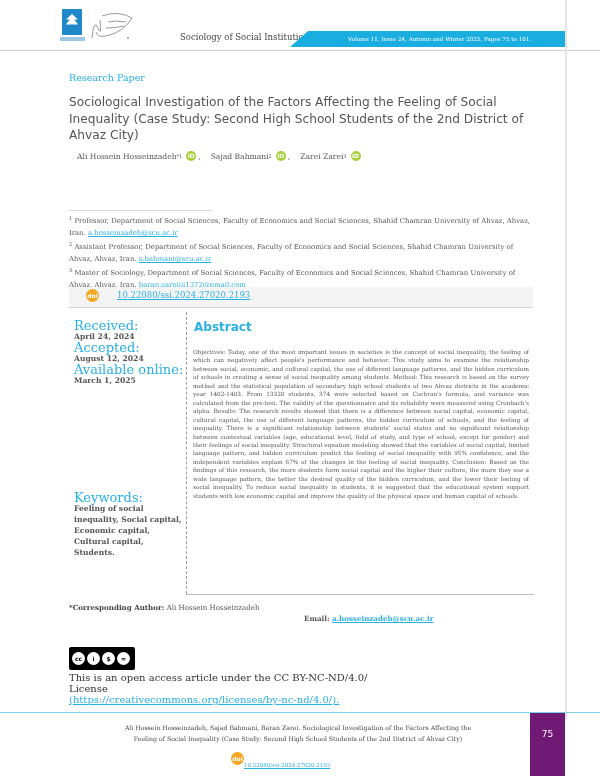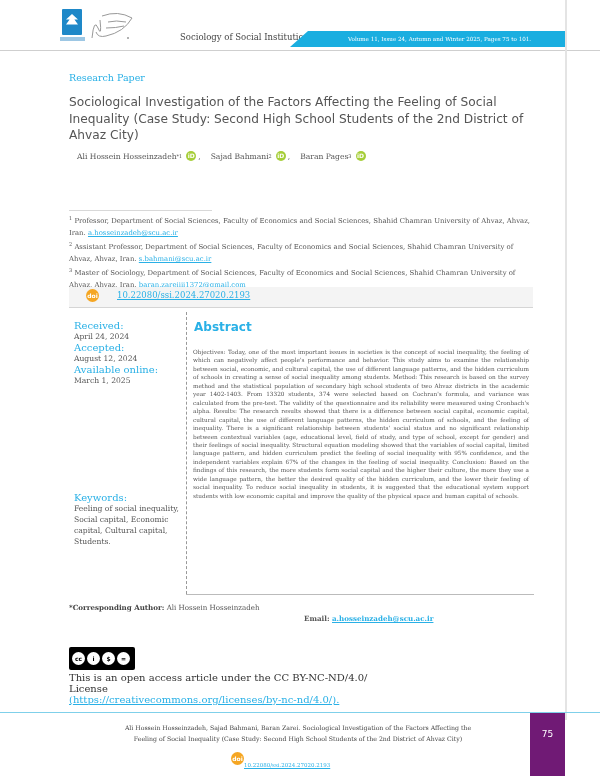--- a/index.html
+++ b/index.html
@@ -20,22 +20,22 @@
   .sup{font-size:5px;vertical-align:super;}
   .sep{margin-right:10px;}
   .fn-line{left:69px;top:210px;width:143px;height:1px;background:#d8d8d8;}
   .affil{left:69px;top:213px;width:464px;font-size:6.9px;line-height:11.4px;color:#555;}
   .affil a{color:#29b0e6;text-decoration:underline;}
   .doi-bar{left:69px;top:287px;width:464px;height:20px;background:#f4f4f4;border-bottom:1px solid #d5d5d5;}
   .doi-icon{display:inline-block;width:13px;height:13px;border-radius:50%;background:#f5a623;color:#fff;font-size:6px;font-weight:bold;line-height:13px;text-align:center;font-family:"DejaVu Sans",sans-serif;}
   .doi-main{left:86px;top:289px;}
   .doi-link{left:117px;top:290px;font-size:8.5px;color:#29b0e6;text-decoration:underline;}
   .dash-v{left:186px;top:312px;height:282px;border-left:1px dashed #999;}
-  .side-lbl{font-size:10px;color:#29b0e6;line-height:11px;}
-  .side-val{font-size:7.6px;color:#555;line-height:11px;}
+  .side-lbl{font-size:13px;color:#29b0e6;line-height:11px;}
+  .side-val{font-size:7.6px;color:#555;line-height:11px;font-weight:bold;}
   .dates{left:74px;top:320px;}
   .kw{left:74px;top:483px;width:112px;margin-top:9px;}
   .abs-title{left:194px;top:320px;font-family:"DejaVu Sans",sans-serif;font-weight:bold;font-size:12px;color:#29b0e6;}
   .abs-text{left:193px;top:348px;width:336px;font-size:5.75px;line-height:8.45px;text-align:justify;color:#555;}
   .abs-end{left:186px;top:594px;width:348px;height:1px;background:#bbb;}
   .corr{left:69px;top:603px;width:250px;font-size:7.1px;line-height:10.5px;color:#555;}
   .corr b{color:#444;}
   .addr{padding-left:6px;}
   .email{left:304px;top:614px;font-size:7.1px;color:#555;font-weight:bold;}
   .email a{color:#29b0e6;text-decoration:underline;}
@@ -70,21 +70,21 @@
 
 <div class="abs authors">
   <span>Ali Hossein Hosseinzadeh</span>
     <span class="sup">*1</span>
     <span class="orcid">iD</span>
     <span class="sep">,</span>
   <span>Sajad Bahmani</span>
     <span class="sup">2</span>
     <span class="orcid">iD</span>
     <span class="sep">,</span>
-  <span>Baran Pages</span>
+  <span>Zarei Zarei</span>
     <span class="sup">3</span>
     <span class="orcid">iD</span>
 </div>
 
 <div class="abs fn-line"></div>
 <div class="abs affil">
   <div><span class="sup">1</span> <span>Professor, Department of Social Sciences, Faculty of Economics and Social Sciences, Shahid Chamran University of Ahvaz, Ahvaz, Iran.</span> <a>a.hosseinzadeh@scu.ac.ir</a></div>
   <div><span class="sup">2</span> <span>Assistant Professor, Department of Social Sciences, Faculty of Economics and Social Sciences, Shahid Chamran University of Ahvaz, Ahvaz, Iran.</span> <a>s.bahmani@scu.ac.ir</a></div>
   <div><span class="sup">3</span> <span>Master of Sociology, Department of Social Sciences, Faculty of Economics and Social Sciences, Shahid Chamran University of Ahvaz, Ahvaz, Iran.</span> <a>baran.zareiiii1372@gmail.com</a></div>
 </div>

